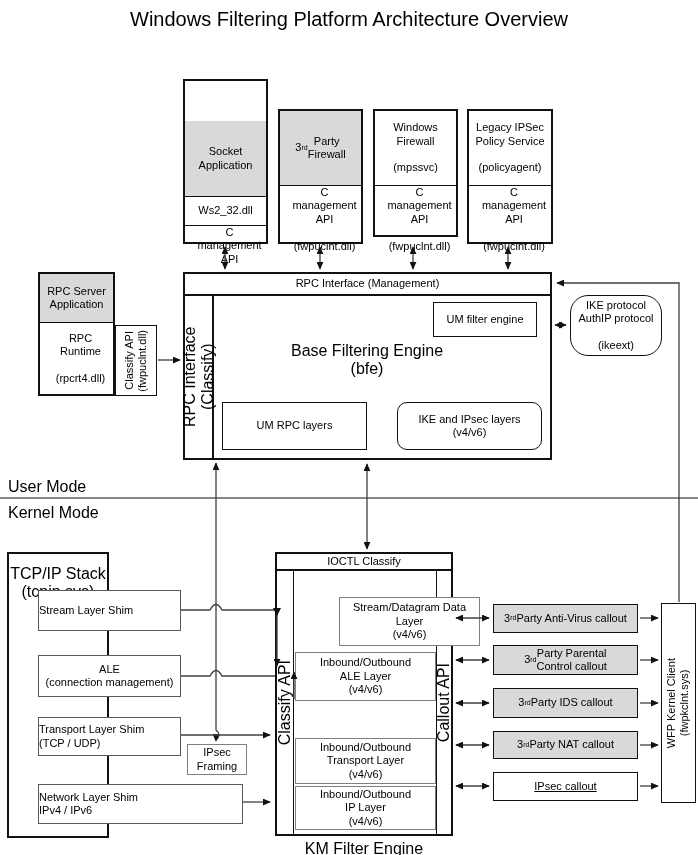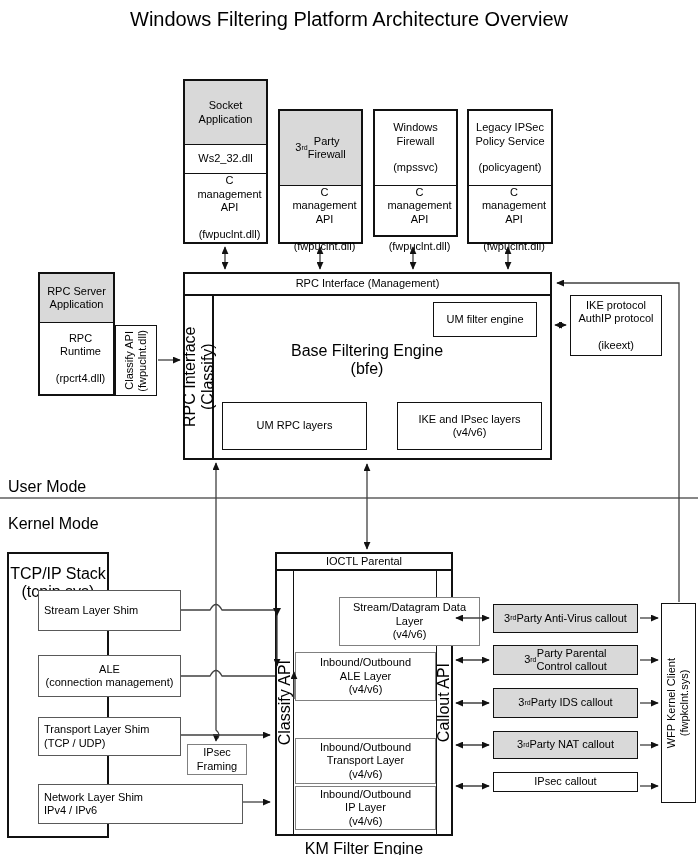--- a/index.html
+++ b/index.html
@@ -5,41 +5,41 @@
   html,body{margin:0;padding:0;background:#fff;}
   .stage{position:relative;width:698px;height:855px;background:#fff;overflow:hidden;
          font-family:"Liberation Sans",sans-serif;color:#000;}
   .abs{position:absolute;box-sizing:border-box;}
   .box{border:1px solid #111;background:#fff;font-size:11px;line-height:1.22;}
   .b2{border-width:2px;}
   .g{background:#d9d9d9;}
   .gb{border-color:#808080;}
   .sb{border-color:#595959;}
   .c{display:flex;align-items:center;justify-content:center;text-align:center;white-space:pre-line;}
-  .l{display:flex;align-items:center;text-align:left;white-space:pre-line;padding-left:5px;}
+  .l{display:flex;align-items:center;text-align:left;white-space:pre-line;}
   .col{display:flex;flex-direction:column;}
   .sect{box-sizing:border-box;flex:0 0 auto;}
   .sectdiv{border-bottom:1px solid #111;}
   .grow{flex:1 1 auto;padding-left:8px;}
   .v{display:flex;align-items:center;justify-content:center;}
   .v span{writing-mode:vertical-rl;transform:rotate(180deg);white-space:pre-line;text-align:center;}
   .title{font-size:20px;text-align:center;width:100%;}
   .lbl{font-size:16px;}
   svg.overlay{position:absolute;left:0;top:0;pointer-events:none;}
   sup{font-size:7px;}
 </style>
 </head>
 <body>
 
 <div class="stage">
 
   <div class="abs title" style="top:8px;left:0;">Windows Filtering Platform Architecture Overview</div>
 
   <div class="abs box b2 col" style="left:183px;top:79px;width:85px;height:165px;">
-    <div class="sect sectdiv c g" style="height:64px;">Socket
+    <div class="sect sectdiv c g" style="height:76px;margin-top:40px;">Socket
 Application</div>
     <div class="sect sectdiv c" style="height:29px;">Ws2_32.dll</div>
     <div class="sect grow c">C management
 API
 
 (fwpuclnt.dll)</div>
   </div>
 
   <div class="abs box b2 col" style="left:278px;top:109px;width:85px;height:135px;">
     <div class="sect sectdiv c g" style="height:75px;">3<sup>rd</sup> Party
@@ -86,46 +86,46 @@
 
   <div class="abs box b2" style="left:183px;top:272px;width:369px;height:188px;"></div>
   <div class="abs box b2 c" style="left:183px;top:272px;width:369px;height:24px;">RPC Interface (Management)</div>
   <div class="abs v lbl" style="left:185px;top:296px;width:29px;height:162px;border-right:2px solid #111;">
     <span>RPC Interface (Classify)</span>
   </div>
   <div class="abs box c" style="left:433px;top:302px;width:104px;height:35px;">UM filter engine</div>
   <div class="abs c lbl" style="left:217px;top:345px;width:300px;height:30px;">Base Filtering Engine
 (bfe)</div>
   <div class="abs box c" style="left:222px;top:402px;width:145px;height:48px;">UM RPC layers</div>
-  <div class="abs box c" style="left:397px;top:402px;width:145px;height:48px;">IKE and IPsec layers
-(v4/v6)</div>
-
-  <div class="abs box c" style="left:570px;top:295px;width:92px;height:61px;">IKE protocol
+  <div class="abs box c" style="left:397px;top:402px;width:145px;height:48px;border-radius:10px;">IKE and IPsec layers
+(v4/v6)</div>
+
+  <div class="abs box c" style="left:570px;top:295px;width:92px;height:61px;border-radius:18px;">IKE protocol
 AuthIP protocol
 
 (ikeext)</div>
 
   <div class="abs lbl" style="left:8px;top:478px;">User Mode</div>
-  <div class="abs lbl" style="left:8px;top:515px;">Kernel Mode</div>
+  <div class="abs lbl" style="left:8px;top:504px;">Kernel Mode</div>
 
   <div class="abs box b2" style="left:7px;top:552px;width:102px;height:286px;"></div>
   <div class="abs c lbl" style="left:9px;top:556px;width:98px;height:30px;margin-top:12px;">TCP/IP Stack
 (tcpip.sys)</div>
   <div class="abs box sb l" style="left:38px;top:590px;width:143px;height:41px;">Stream Layer Shim</div>
   <div class="abs box sb c" style="left:38px;top:655px;width:143px;height:42px;">ALE
 (connection management)</div>
   <div class="abs box sb l" style="left:38px;top:717px;width:143px;height:39px;">Transport Layer Shim
 (TCP / UDP)</div>
   <div class="abs box sb l" style="left:38px;top:784px;width:205px;height:40px;">Network Layer Shim
 IPv4 / IPv6</div>
   <div class="abs box gb c" style="left:187px;top:744px;width:60px;height:31px;">IPsec
 Framing</div>
 
   <div class="abs box b2" style="left:275px;top:552px;width:178px;height:284px;"></div>
-  <div class="abs box b2 c" style="left:275px;top:552px;width:178px;height:19px;">IOCTL Parental</div>
+  <div class="abs box b2 c" style="left:275px;top:552px;width:178px;height:19px;">IOCTL Classify</div>
   <div class="abs v lbl" style="left:277px;top:571px;width:17px;height:263px;border-right:1px solid #111;">
     <span>Classify API</span>
   </div>
   <div class="abs v lbl" style="left:436px;top:571px;width:15px;height:263px;border-left:1px solid #111;">
     <span>Callout API</span>
   </div>
   <div class="abs box gb c" style="left:295px;top:597px;width:141px;height:49px;margin-left:44px;">Stream/Datagram Data
 Layer
 (v4/v6)</div>
   <div class="abs box gb c" style="left:295px;top:652px;width:141px;height:49px;">Inbound/Outbound
@@ -137,21 +137,21 @@
   <div class="abs box gb c" style="left:295px;top:786px;width:141px;height:44px;">Inbound/Outbound
 IP Layer
 (v4/v6)</div>
   <div class="abs c lbl" style="left:275px;top:840px;width:178px;">KM Filter Engine</div>
 
   <div class="abs box g c" style="left:493px;top:604px;width:145px;height:29px;">3<sup>rd</sup> Party Anti-Virus callout</div>
   <div class="abs box g c" style="left:493px;top:645px;width:145px;height:30px;">3<sup>rd</sup> Party Parental
 Control callout</div>
   <div class="abs box g c" style="left:493px;top:688px;width:145px;height:30px;">3<sup>rd</sup> Party IDS callout</div>
   <div class="abs box g c" style="left:493px;top:731px;width:145px;height:28px;">3<sup>rd</sup> Party NAT callout</div>
-  <div class="abs box c" style="left:493px;top:772px;width:145px;height:20px;">IPsec callout</div>
+  <div class="abs box c" style="left:493px;top:772px;width:145px;height:29px;text-decoration:underline;">IPsec callout</div>
 
   <div class="abs box v" style="left:661px;top:603px;width:35px;height:200px;">
     <span>WFP Kernel Client
 (fwpkclnt.sys)</span>
   </div>
 
   <svg class="overlay" width="698" height="855" viewBox="0 0 698 855">
     <defs>
       <marker id="ah" viewBox="0 0 8 7" markerWidth="8" markerHeight="7" refX="7.2" refY="3.5" orient="auto-start-reverse" markerUnits="userSpaceOnUse">
         <path d="M0,0 L8,3.5 L0,7 z" fill="#111"></path>

